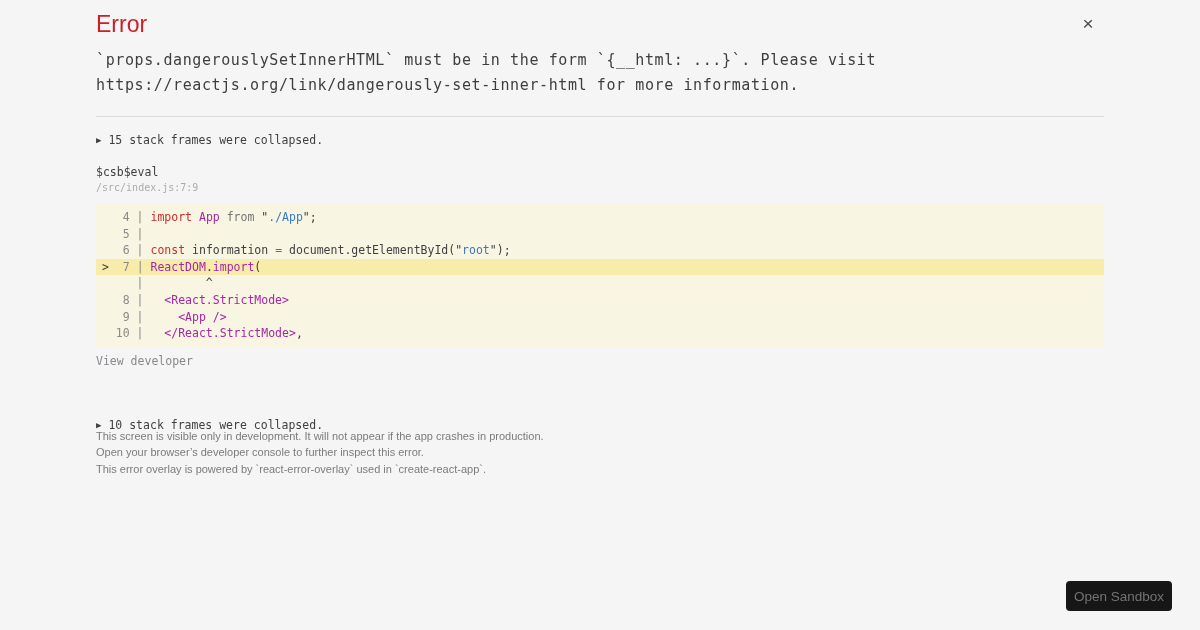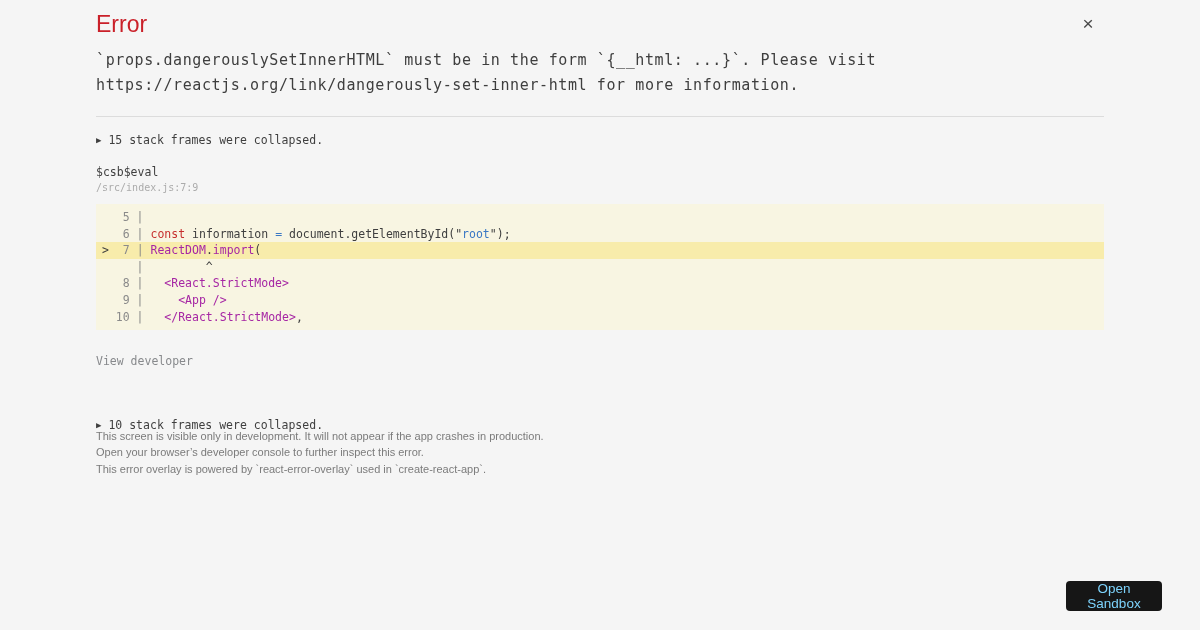--- a/index.html
+++ b/index.html
@@ -35,22 +35,22 @@
   .tok-op{color:#3b78c4;}
   .tok-gr{color:#757575;}
   .tok-pl{color:#3f3f3f;}
   .tok-num{color:#8a8a8a;}
   .tok-mark{color:#3f3f3f;}
 
   .view-compiled{position:absolute;left:96px;top:354px;font-size:11.5px;color:#87898c;cursor:pointer;}
 
   .footer{position:absolute;left:96px;top:428px;font-size:11px;line-height:16.4px;color:#7b7b7b;}
 
-  .sandbox-btn{position:absolute;left:1066px;top:581px;width:96px;height:30px;background:#161616;
-               border:none;border-radius:4px;color:#7dd3fc;font-size:13.5px;cursor:pointer;
+  .sandbox-btn{position:absolute;left:1066px;top:581px;width:106px;height:30px;background:#161616;
+               border:none;border-radius:4px;color:#737373;font-size:13.5px;cursor:pointer;
                font-family:"Liberation Sans",sans-serif;display:flex;align-items:center;justify-content:center;}
 </style>
 </head>
 <body>
 
 <div class="screen">
 
   <div class="title">Error</div>
 
   <div class="close-btn">×</div>
@@ -58,20 +58,21 @@
   <div class="message mono">`props.dangerouslySetInnerHTML` must be in the form `{__html: ...}`. Please visit https://reactjs.org/link/dangerously-set-inner-html for more information.</div>
 
   <div class="divider"></div>
 
   <div class="collapsed collapsed-top mono"><span class="arrow">▶</span><span>15 stack frames were collapsed.</span></div>
 
   <div class="frame-fn mono">$csb$eval</div>
   <div class="frame-loc mono">/src/index.js:7:9</div>
 
   <div class="code-frame mono" id="code-frame">
+      <div class="code-line"><span class="tok-num">   4 | </span><span class="tok-kw">import</span><span class="tok-pl"> </span><span class="tok-id">App</span><span class="tok-pl"> </span><span class="tok-gr">from</span><span class="tok-pl"> "</span><span class="tok-str">./App</span><span class="tok-pl">";</span></div>
       <div class="code-line"><span class="tok-num">   5 | </span></div>
       <div class="code-line"><span class="tok-num">   6 | </span><span class="tok-kw">const</span><span class="tok-pl"> </span><span class="tok-pl">information</span><span class="tok-pl"> </span><span class="tok-op">=</span><span class="tok-pl"> document.getElementById("</span><span class="tok-str">root</span><span class="tok-pl">");</span></div>
       <div class="code-line hl"><span class="tok-mark">&gt; </span><span class="tok-num"> 7 | </span><span class="tok-id">ReactDOM</span><span class="tok-pl">.</span><span class="tok-id">import</span><span class="tok-pl">(</span></div>
       <div class="code-line"><span class="tok-num">     | </span><span class="tok-pl">        ^</span></div>
       <div class="code-line"><span class="tok-num">   8 | </span><span class="tok-pl">  </span><span class="tok-id">&lt;React.StrictMode&gt;</span></div>
       <div class="code-line"><span class="tok-num">   9 | </span><span class="tok-pl">    </span><span class="tok-id">&lt;App /&gt;</span></div>
       <div class="code-line"><span class="tok-num">  10 | </span><span class="tok-pl">  </span><span class="tok-id">&lt;/React.StrictMode&gt;</span><span class="tok-pl">,</span></div>
     </div>
 
   <div class="view-compiled mono">View developer</div>

